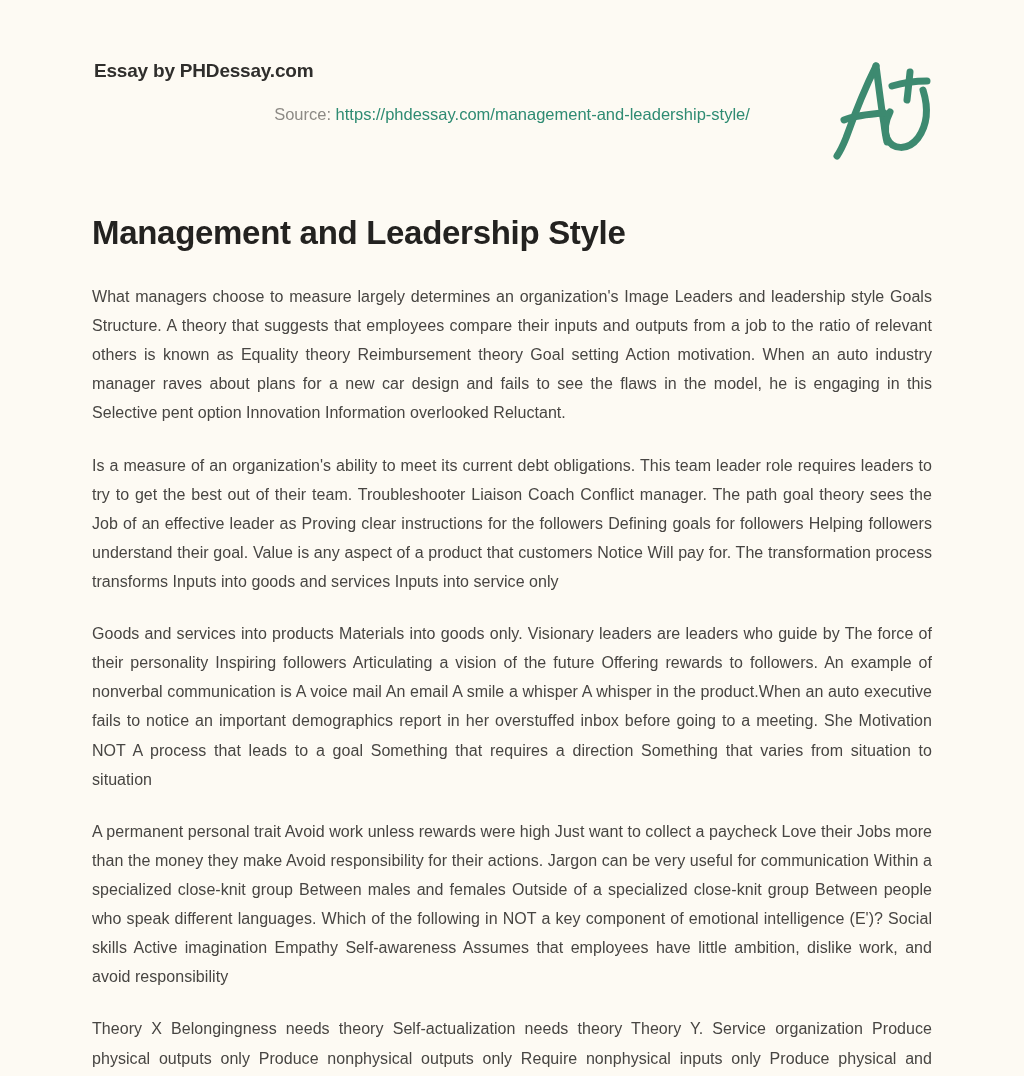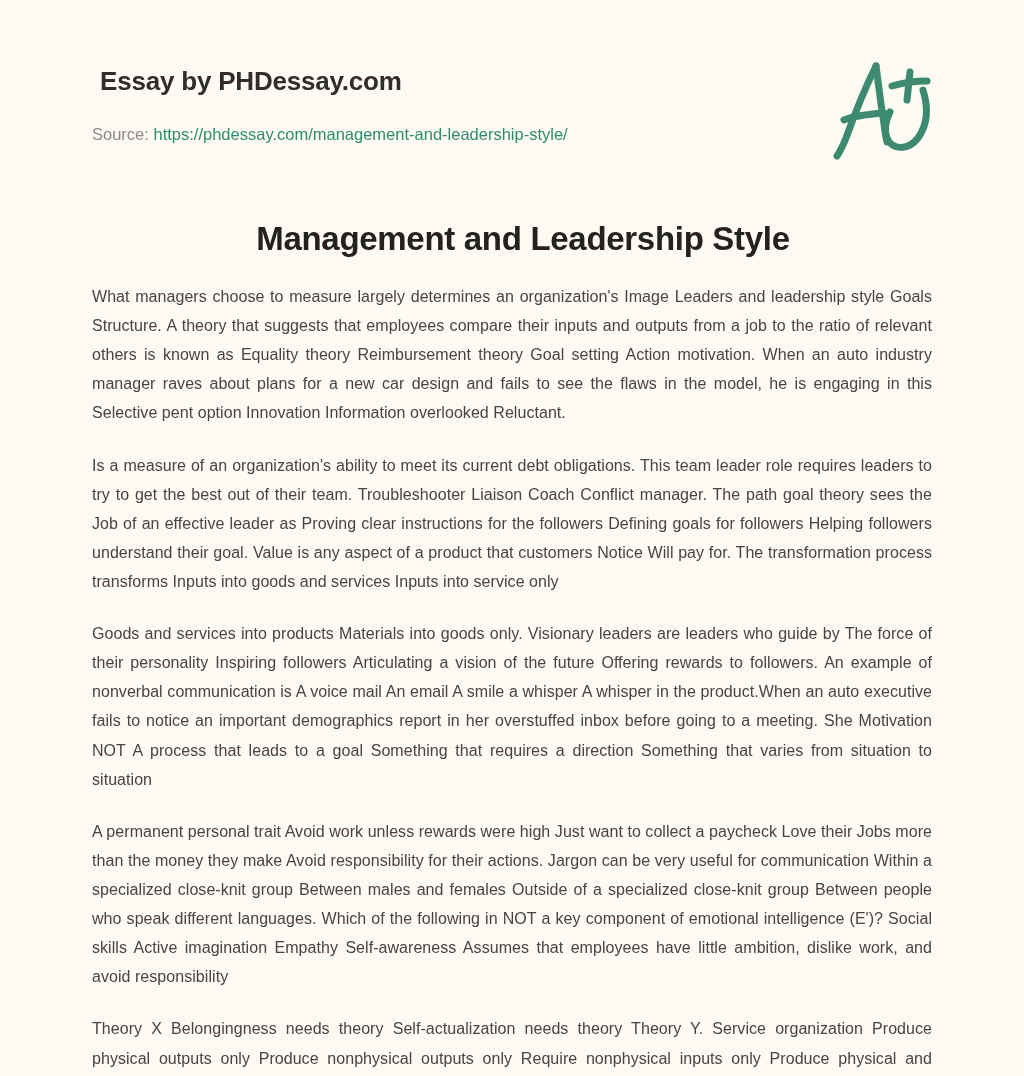--- a/index.html
+++ b/index.html
@@ -26,35 +26,36 @@
 
   
   .header {
     position: absolute;
     left: 92px;
     top: 58px;
     width: 840px;
   }
 
   .brand-line {
-    font-size: 26px;
+    font-size: 19px;
     font-weight: 700;
     letter-spacing: -0.2px;
     color: #2f2e2c;
     line-height: 1.2;
-    margin: 8px;
+    margin: 2px;
   }
 
   .source-line {
     margin: 0;
     padding-top: 19px;
     font-size: 16.5px;
     line-height: 1.3;
     color: #8d8a85;
     white-space: nowrap;
+    text-align: center;
   }
 
   .source-label {
     color: #8d8a85;
   }
 
   .source-url {
     color: #2e8b72;
     text-decoration: none;
   }
@@ -72,27 +73,26 @@
     width: 120px;
     height: 105px;
   }
 
   
   .doc-title {
     position: absolute;
     left: 92px;
     top: 212px;
     width: 850px;
-    margin: 6px;
+    margin: 0;
     font-size: 33px;
     font-weight: 700;
     letter-spacing: -0.3px;
     color: #232220;
     line-height: 1.25;
-    text-align: center;
   }
 
   
   .body-copy {
     position: absolute;
     left: 92px;
     top: 282px;
     width: 840px;
   }
 

